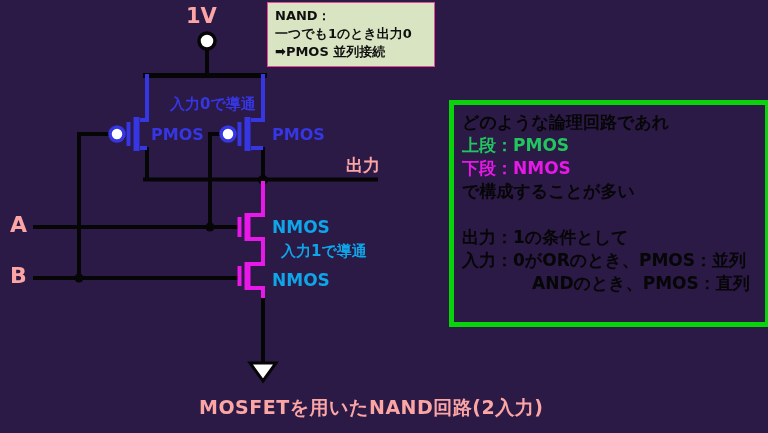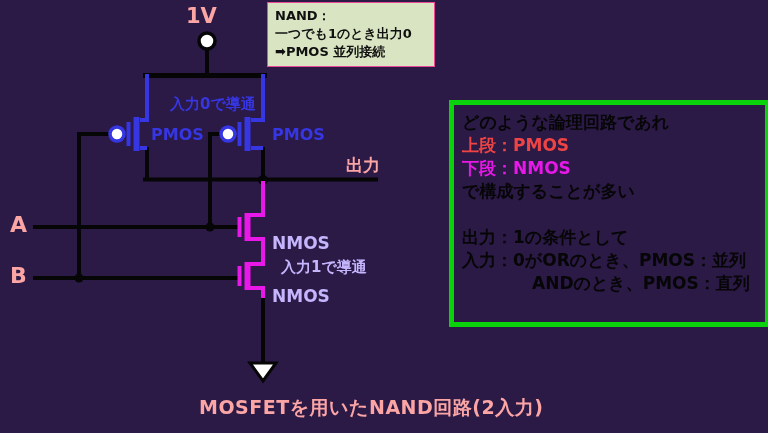--- a/index.html
+++ b/index.html
@@ -5,40 +5,40 @@
   html,body{margin:0;padding:0;}
   body{
     width:768px;height:433px;position:relative;overflow:hidden;
     background:#2b1946;
     font-family:"DejaVu Sans","Liberation Sans",sans-serif;
   }
   .abs{position:absolute;}
   .lbl{white-space:nowrap;font-weight:bold;}
   .black{color:#fca5a5;}
   .blue{color:#3636e2;}
-  .magenta{color:#c4b5fd;margin-top:16px;}
+  .magenta{color:#0ea5e9;}
 
   
   .note-box{
     left:267px;top:2px;width:152px;
     background:#d8e4c2;border:1px solid #ec4899;
     padding:4px 7px 5px 7px;
     color:#101010;font-size:13px;font-weight:600;line-height:18px;
   }
   .note-line{white-space:nowrap;}
 
   
   .point-box{
     left:449px;top:100px;width:295px;height:205px;
     border:5px solid #0bd30b;
     padding:6px 8px;
     font-size:17px;font-weight:600;line-height:23px;
   }
   .pb-line{white-space:nowrap;min-height:23px;color:#060606;}
-  .pb-blue{color:#ef4444;}
+  .pb-blue{color:#22c55e;}
   .pb-magenta{color:#e818e8;}
   .pb-indent{padding-left:70px;}
 
   
   .vdd-label{left:186px;top:4px;font-size:21px;}
   .pmos-hint{left:170px;top:95px;font-size:15px;}
   .pmos-left-label{left:151px;top:125px;font-size:16px;}
   .pmos-right-label{left:272px;top:125px;font-size:16px;}
   .output-label{left:346px;top:154px;font-size:17px;}
   .input-a-label{left:10px;top:212px;font-size:22px;}

